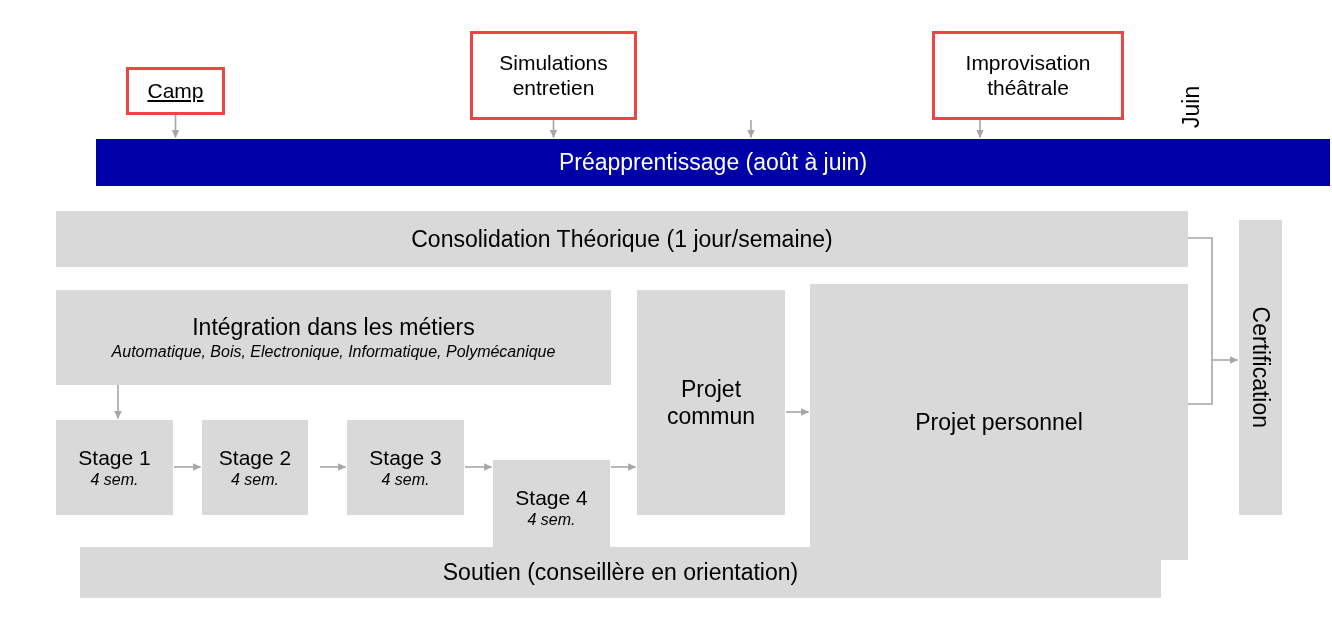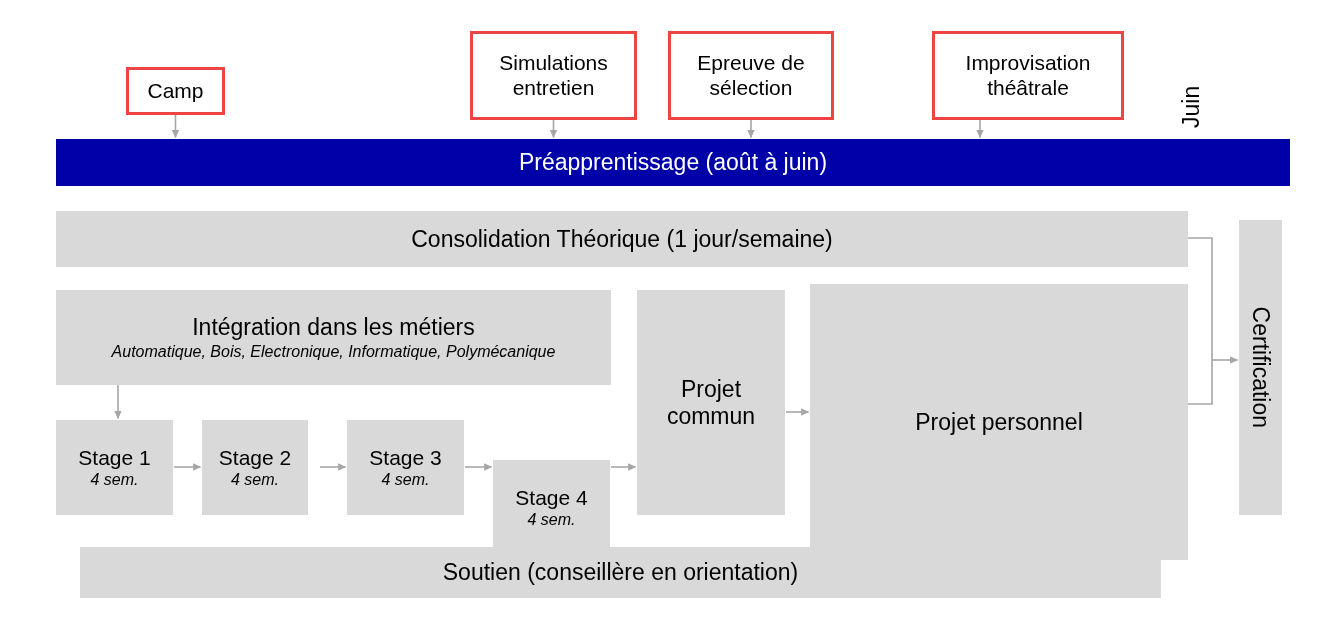--- a/index.html
+++ b/index.html
@@ -33,20 +33,21 @@
     background: #ffffff;
     border: 3px solid #ef4444;
     font-size: 21px;
     padding: 2px 6px;
   }
   
   .band-blue {
     background: #0000A8;
     color: #ffffff;
     font-size: 23px;
+    margin-left: 40px;
   }
   
   .panel {
     background: #d9d9d9;
     font-size: 23px;
   }
   .panel-title {
     font-size: 23px;
   }
   .panel-sub {
@@ -84,31 +85,28 @@
 </style>
 </head>
 <body>
 
 <div id="stage">
 
   <div class="vlabel up" style="left:40px; top:40px; height:80px;">Août</div>
 
   <div class="vlabel up" style="left:1258px; top:48px; height:80px;">Juin</div>
 
-  <div class="box evt" style="left:126px; top:67px; width:99px; height:48px;">
+  <div class="box evt" style="left:126px; top:67px; width:99px; height:48px;text-decoration:underline;">
     <span>Camp</span>
   </div>
 
   <div class="box evt" style="left:470px; top:31px; width:167px; height:89px;">
     <span>Simulations entretien</span>
   </div>
 
-  <div class="box evt" style="left:668px; top:31px; width:166px; height:89px;">
-    <span>Epreuve de sélection</span>
-  </div>
 
   <div class="box evt" style="left:884px; top:31px; width:192px; height:89px;margin-left:48px;">
     <span>Improvisation théâtrale</span>
   </div>
 
   <div class="box band-blue" style="left:56px; top:139px; width:1234px; height:47px;">
     <span>Préapprentissage (août à juin)</span>
   </div>
 
   <div class="box panel" style="left:56px; top:211px; width:1132px; height:56px;">

